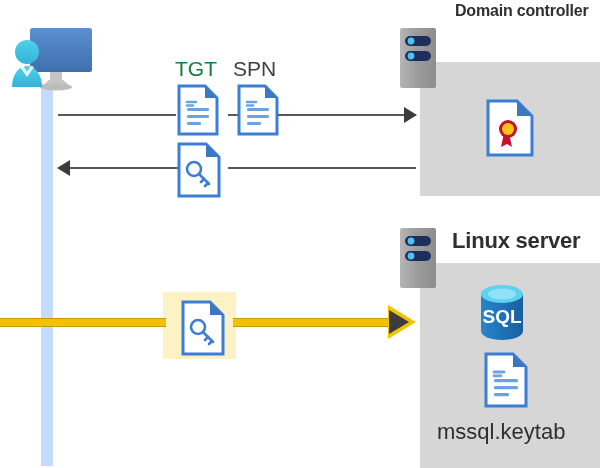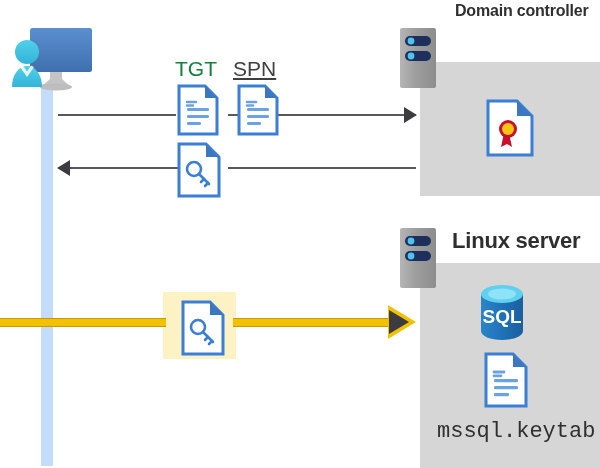--- a/index.html
+++ b/index.html
@@ -23,23 +23,23 @@
     letter-spacing:-0.2px;
     line-height:1.16;
   }
   .label-plain{
     font-weight:normal;
     color:#2f2f2f;
   }
   #client-title{left:30px;top:2px;font-size:23px;}
   #dc-title{left:455px;top:2px;font-size:16px;width:140px;}
   #linux-title{left:452px;top:228px;font-size:22px;}
-  #keytab-label{left:437px;top:419px;font-size:22px;font-family:Liberation Mono, monospace;}
+  #keytab-label{left:437px;top:419px;font-size:22px;}
   #tgt-label{left:175px;top:57px;font-size:21px;color:#15803d;}
-  #spn-label{left:233px;top:57px;font-size:21px;color:#3f3f3f;text-decoration:underline;}
+  #spn-label{left:233px;top:57px;font-size:21px;color:#3f3f3f;}
 
   
   .zone{background:#d6d6d6;}
   #dc-zone{left:420px;top:62px;width:180px;height:134px;}
   #linux-zone{left:420px;top:263px;width:180px;height:205px;}
 
   
   #client-lifeline{
     left:41px;top:84px;width:12px;height:382px;
     background:#c3dcfb;

